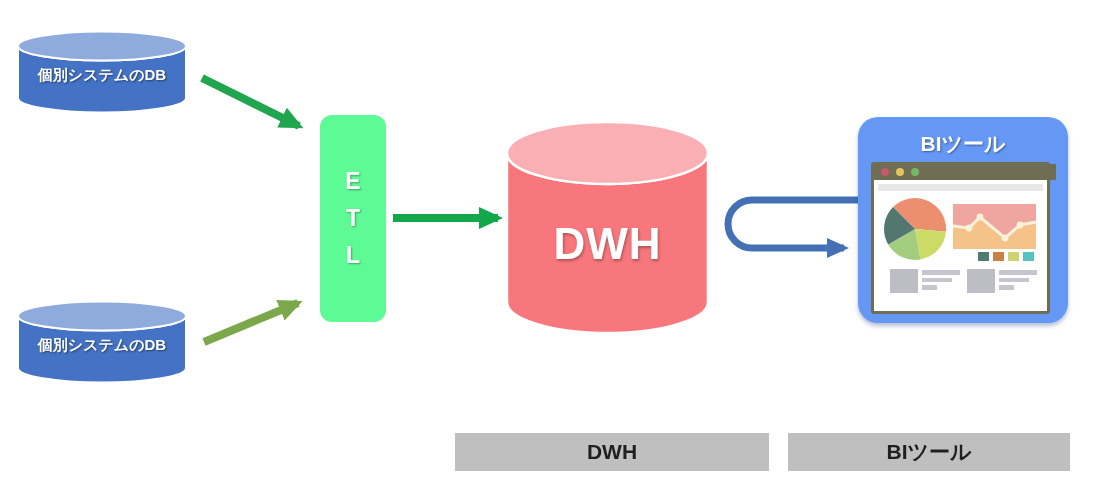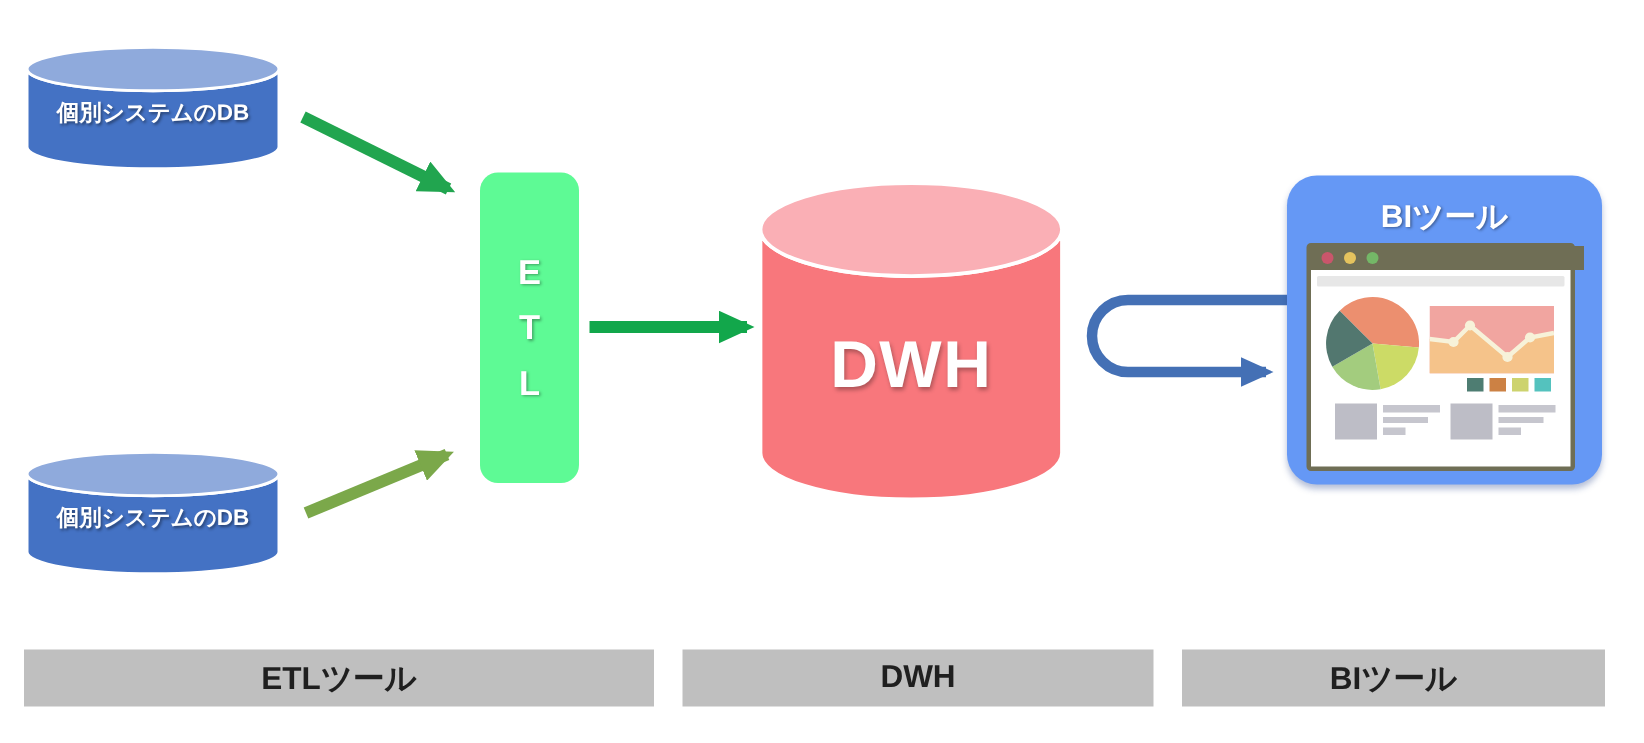--- a/index.html
+++ b/index.html
@@ -161,17 +161,16 @@
         <div class="cb-square"></div>
         <div class="cb-lines">
           <div class="cb-line w38"></div>
             <div class="cb-line w30"></div>
             <div class="cb-line w15"></div>
         </div>
       </div>
     </div>
   </div>
 
-  <div class="abs footer-bar fb-etl">ETLツール</div>
   <div class="abs footer-bar fb-dwh">DWH</div>
   <div class="abs footer-bar fb-bi">BIツール</div>
 
 </div>
 
 </body></html>

